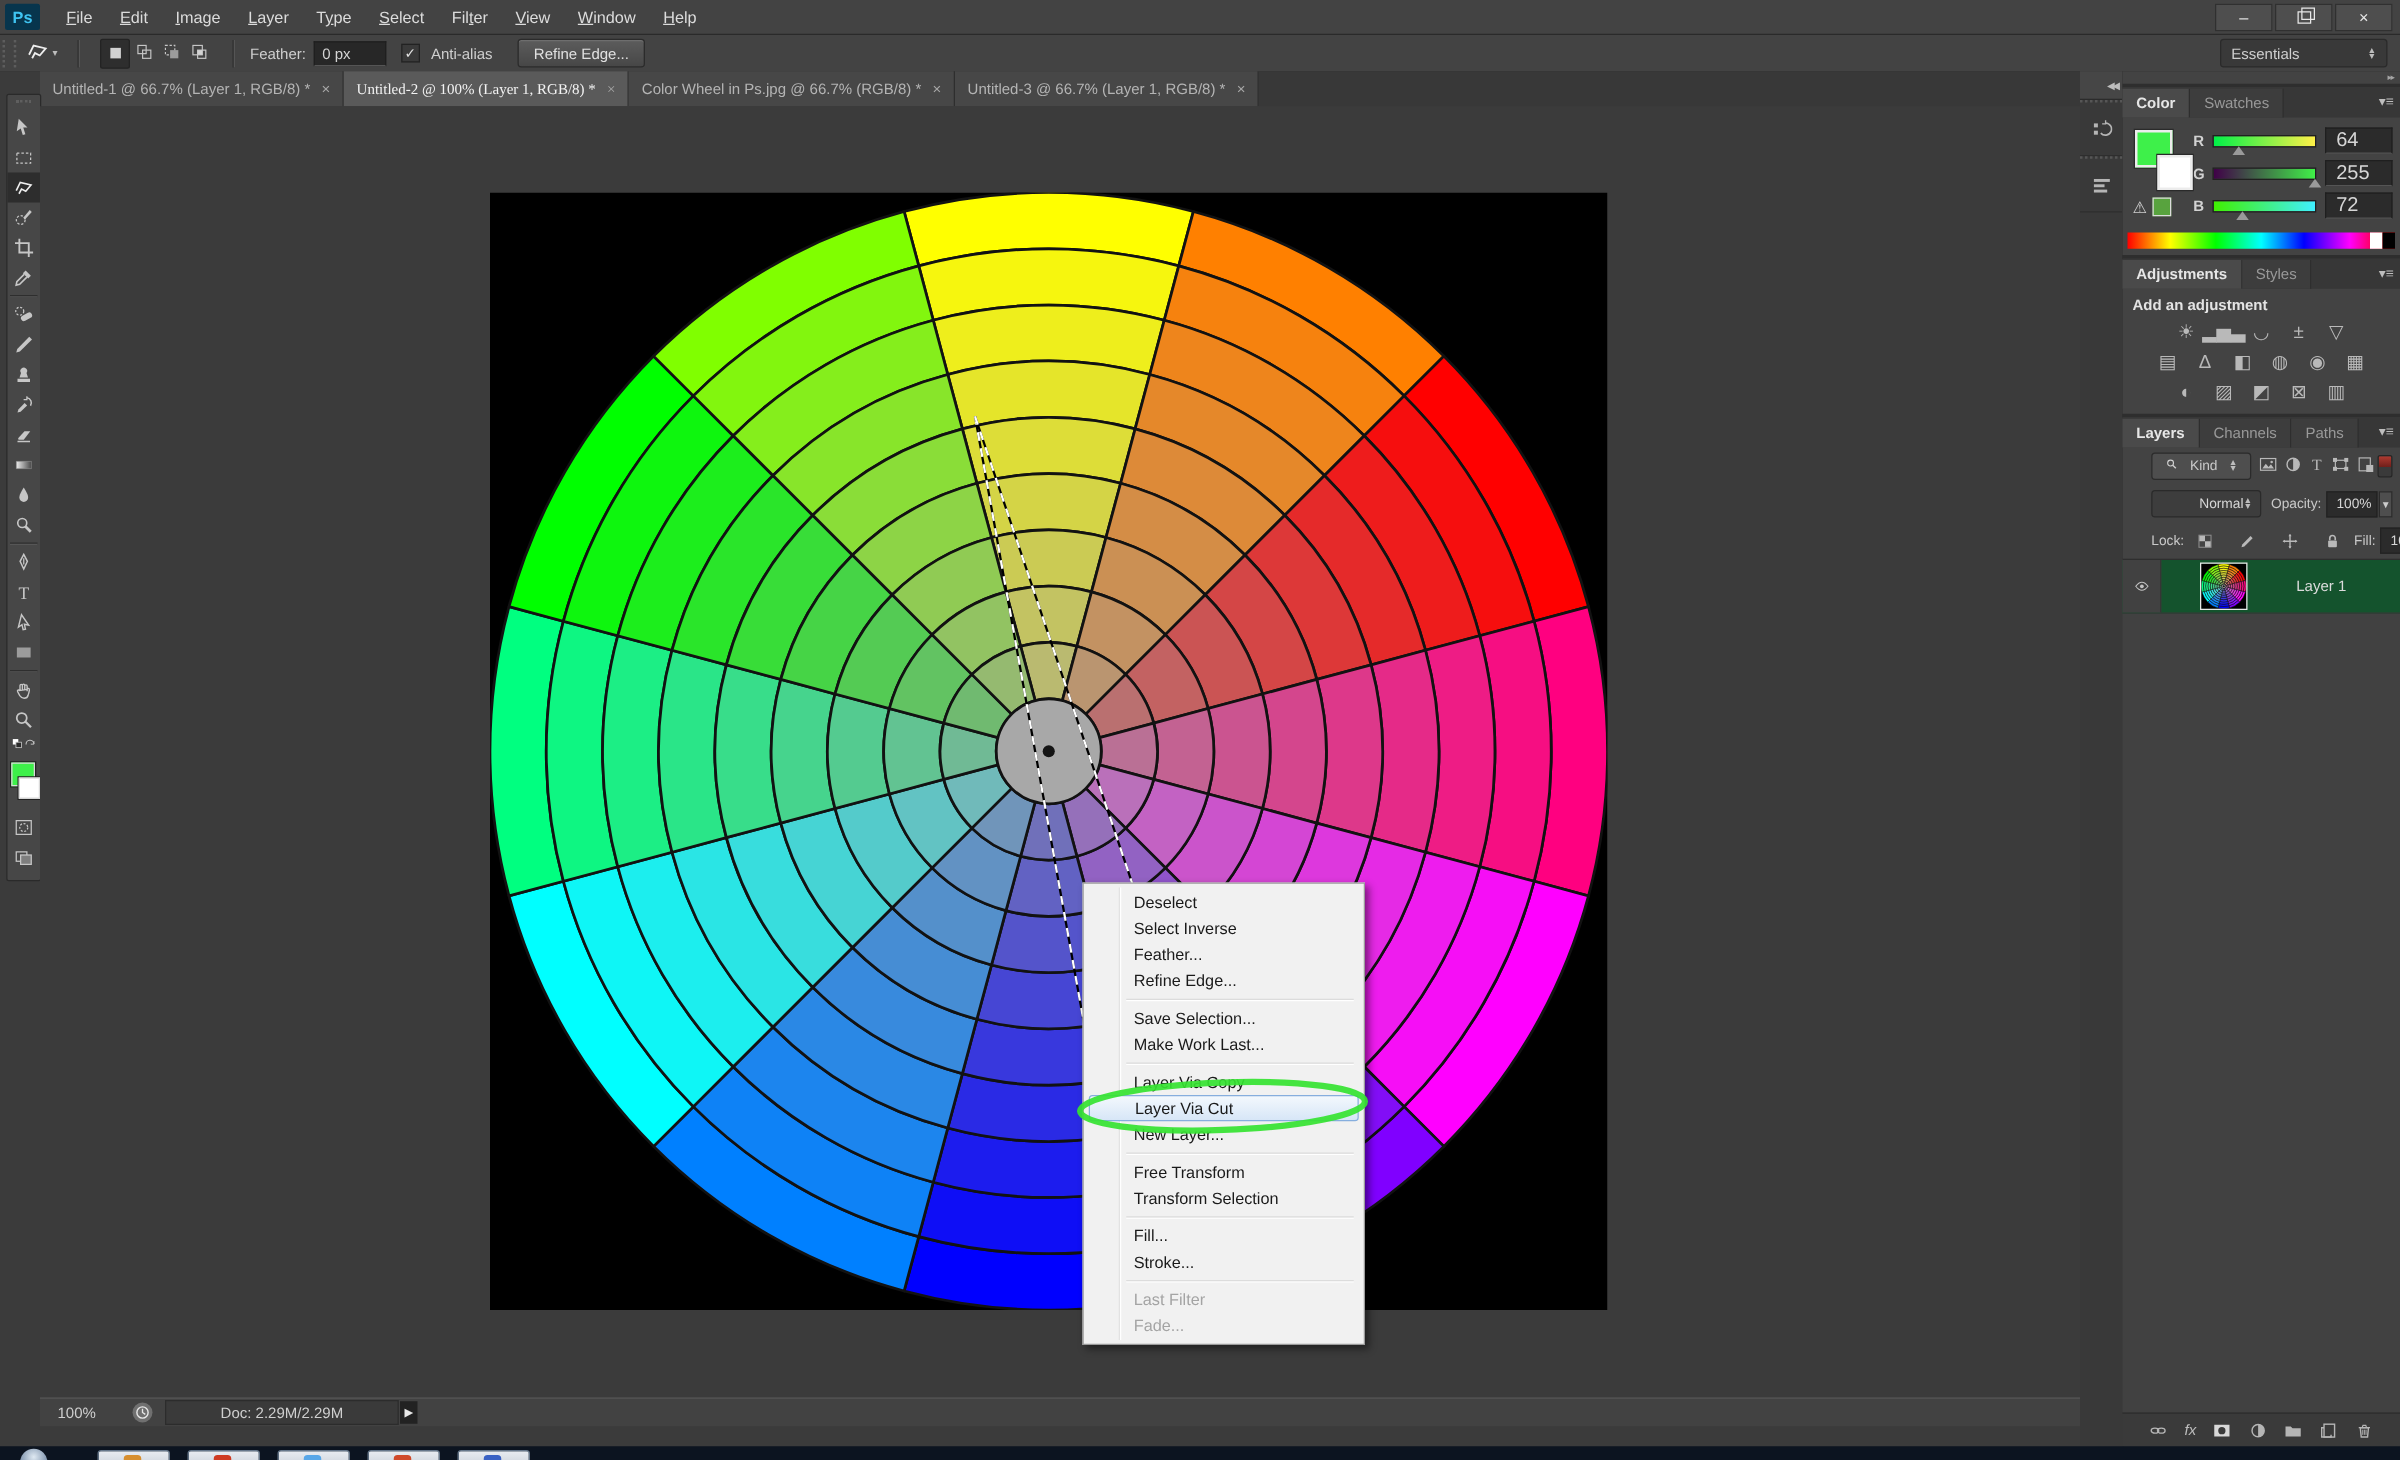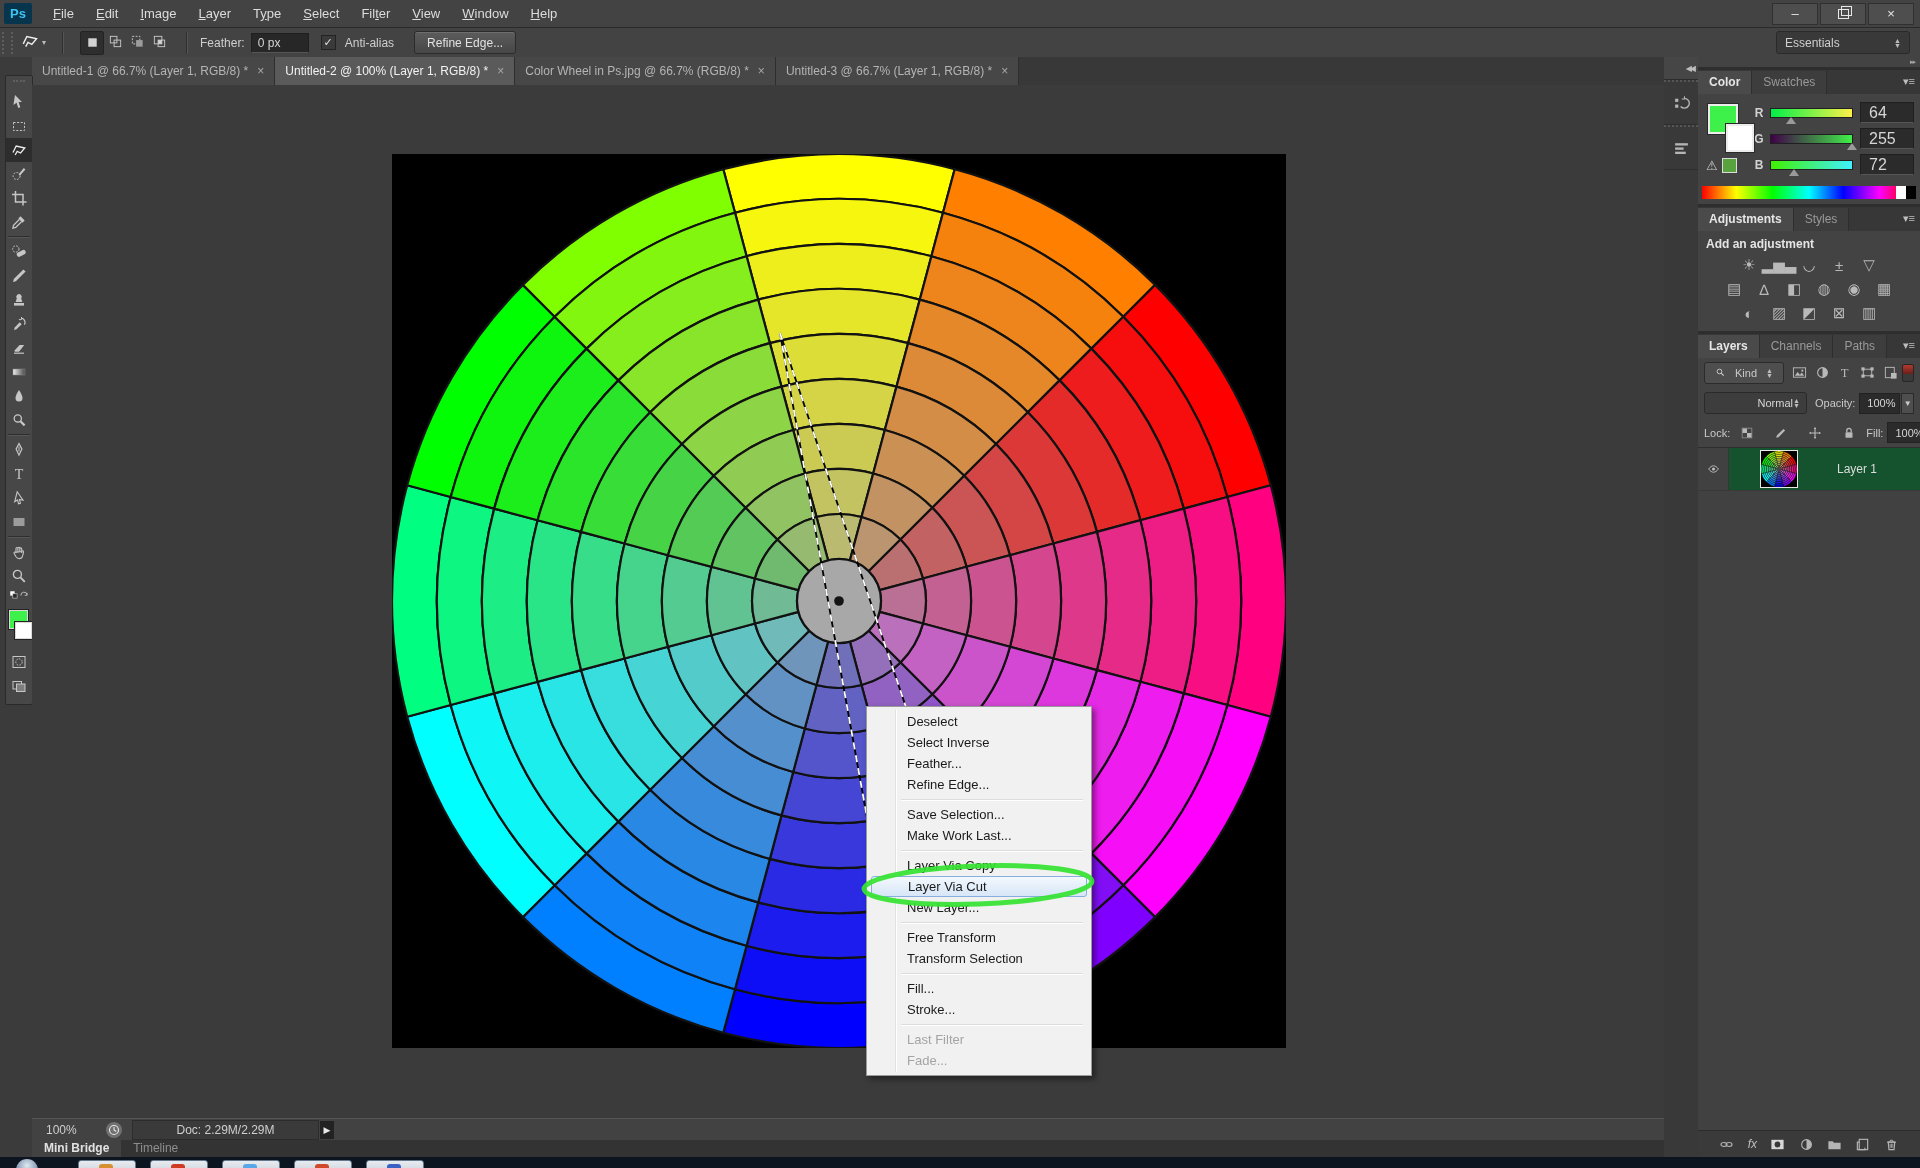--- a/index.html
+++ b/index.html
@@ -35,21 +35,21 @@
             display:flex;align-items:center;justify-content:center;font-size:11px;color:#e2e2e2;}
   .push-btn{height:21px;background:linear-gradient(#5c5c5c,#474747);border:1px solid #2b2b2b;border-radius:3px;
             color:#e0e0e0;display:flex;align-items:center;padding:0 12px;margin-left:14px;box-shadow:inset 0 1px 0 #6e6e6e;}
   .workspace-btn{margin-left:auto;margin-right:10px;width:116px;height:21px;background:#393939;border:1px solid #2a2a2a;
             border-radius:3px;display:flex;align-items:center;color:#cfcfcf;padding:0 8px;justify-content:space-between;}
   .updown{display:flex;flex-direction:column;font-size:7px;line-height:5px;color:#bdbdbd;}
   
   .tabbar{position:absolute;left:32px;top:57px;width:1632px;height:28px;background:#383838;display:flex;}
   .doc-tab{height:28px;display:flex;align-items:center;padding:0 10px;font-size:12px;color:#b4b4b4;
            background:#474747;border-right:1px solid #2e2e2e;white-space:nowrap;}
-  .doc-tab.active{background:#5a5a5a;color:#f2f2f2;}
+  .doc-tab.active{background:#5a5a5a;color:#f2f2f2;font-family:Liberation Serif, serif;}
   .doc-tab .close{margin-left:9px;color:#a8a8a8;font-size:12px;}
   
   .toolcol{position:absolute;left:0;top:57px;width:32px;height:1100px;background:#3b3b3b;}
   .toolbar{position:absolute;left:5px;top:18px;width:26px;background:#474747;border:1px solid #2a2a2a;border-radius:2px;padding:4px 0 6px 0;}
   .tb-grip{height:5px;margin:0 7px 3px 7px;border-top:2px dotted #5f5f5f;}
   .tool{width:26px;height:24px;display:flex;align-items:center;justify-content:center;}
   .tool.active{background:#2d2d2d;}
   .tool-sep{height:1px;background:#2e2e2e;border-bottom:1px solid #565656;margin:2px 2px;}
   .fgbg{position:relative;width:26px;height:44px;margin-top:4px;}
   .fg-swatch{position:absolute;left:3px;top:4px;width:17px;height:17px;border:1px solid #d9d9d9;box-shadow:0 0 0 1px #222;}
@@ -98,21 +98,21 @@
   .spectrum{height:13px;margin:2px 4px 5px 4px;position:relative;
     background:linear-gradient(90deg,#f00 0%,#ff0 16%,#0f0 33%,#0ff 50%,#00f 66%,#f0f 83%,#f00 96%);}
   .spec-w{position:absolute;right:10px;top:0;width:10px;height:100%;background:#fff;}
   .spec-b{position:absolute;right:0;top:0;width:10px;height:100%;background:#000;}
   
   .adj-heading{font-size:12px;font-weight:bold;color:#e4e4e4;padding:6px 0 2px 8px;}
   .adj-row{display:flex;justify-content:center;}
   .adj-icon{width:30px;height:24px;display:flex;align-items:center;justify-content:center;color:#b9b9b9;font-size:15px;}
   
   .layers-panel{flex:1;display:flex;flex-direction:column;margin-top:3px;background:#434343;}
-  .lrow{display:flex;align-items:center;padding:4px 6px;font-size:11px;color:#c9c9c9;}
+  .lrow{display:flex;align-items:center;padding:4px 6px;font-size:11px;color:#c9c9c9;margin-left:17px;}
   .kind-box{display:flex;align-items:center;background:#4e4e4e;border:1px solid #2b2b2b;border-radius:3px;height:20px;padding:0 4px;}
   .kind-box span{margin:0 3px;}
   .filter-icons{display:flex;flex:1;justify-content:space-around;align-items:center;margin-left:4px;}
   .ftoggle{width:10px;height:16px;background:linear-gradient(#b03a30,#6e1f1a 55%,#3a3a3a 55%);border:1px solid #262626;border-radius:2px;}
   .select-box{display:flex;align-items:center;justify-content:flex-end;background:#3d3d3d;border:1px solid #2a2a2a;
               border-radius:3px;height:20px;padding:0 6px;width:118px;color:#d6d6d6;}
   .val-box{display:flex;align-items:center;background:#2b2b2b;border:1px solid #222;height:19px;padding:0 4px 0 7px;color:#d6d6d6;}
   .val-drop{width:14px;height:19px;background:#4e4e4e;border:1px solid #2a2a2a;display:flex;align-items:center;justify-content:center;
             font-size:8px;color:#ccc;margin-left:1px;}
   .lock-icons{display:flex;align-items:center;}
@@ -1000,24 +1000,20 @@
     <span class="zoom-val">100%</span>
     <span class="status-icon">
       <svg viewBox="0 0 16 16" width="12" height="12">
           <circle cx="8" cy="8" r="6" fill="none" stroke="#e8e8e8" stroke-width="1.5"></circle>
           <path d="M8 4v4l3 2" fill="none" stroke="#e8e8e8" stroke-width="1.4"></path>
         </svg>
     </span>
     <div class="doc-box">Doc: 2.29M/2.29M</div>
     <div class="doc-arrow">▶</div>
   </div>
-  <div class="bottombar" id="bottom-tabs">
-      <div class="btab active">Mini Bridge</div>
-      <div class="btab">Timeline</div>
-    </div>
 
   <div class="taskbar" id="taskbar">
     <div class="orb"></div>
   <div class="tbtn" style="left: 78px;">
         <i style="background: rgb(215, 143, 47);"></i>
       </div>
       <div class="tbtn" style="left: 150px;">
         <i style="background: rgb(207, 59, 34);"></i>
       </div>
       <div class="tbtn" style="left: 222px;">

